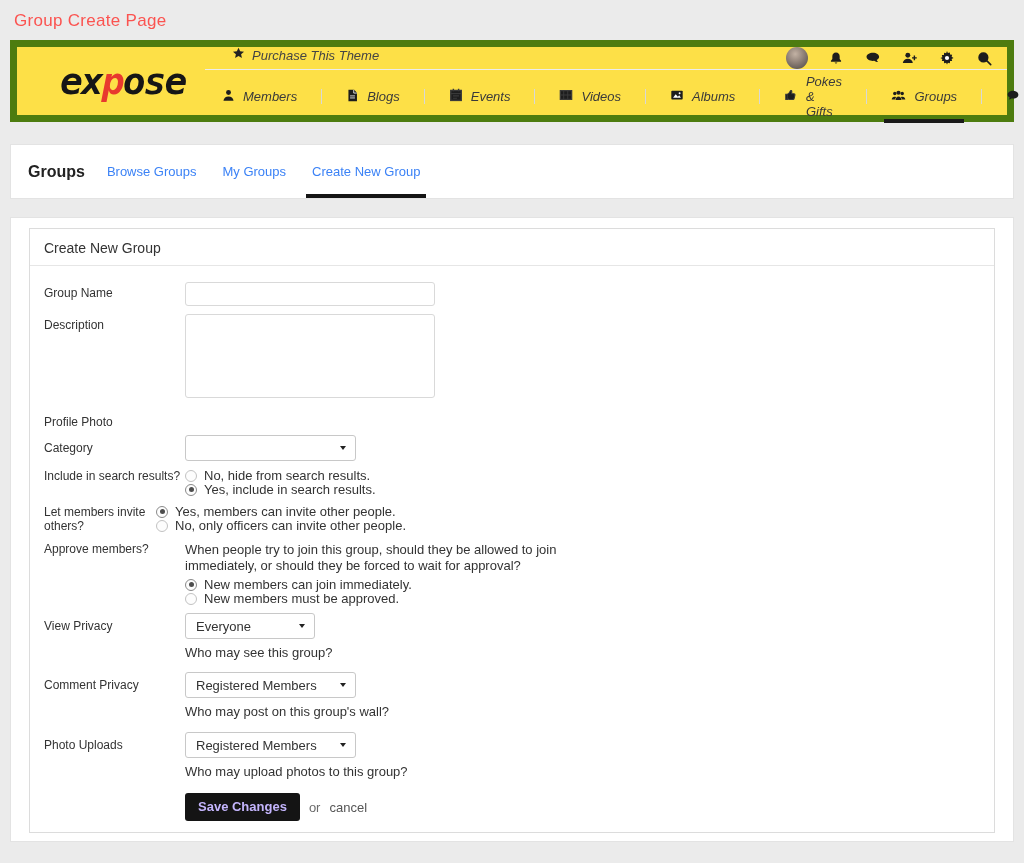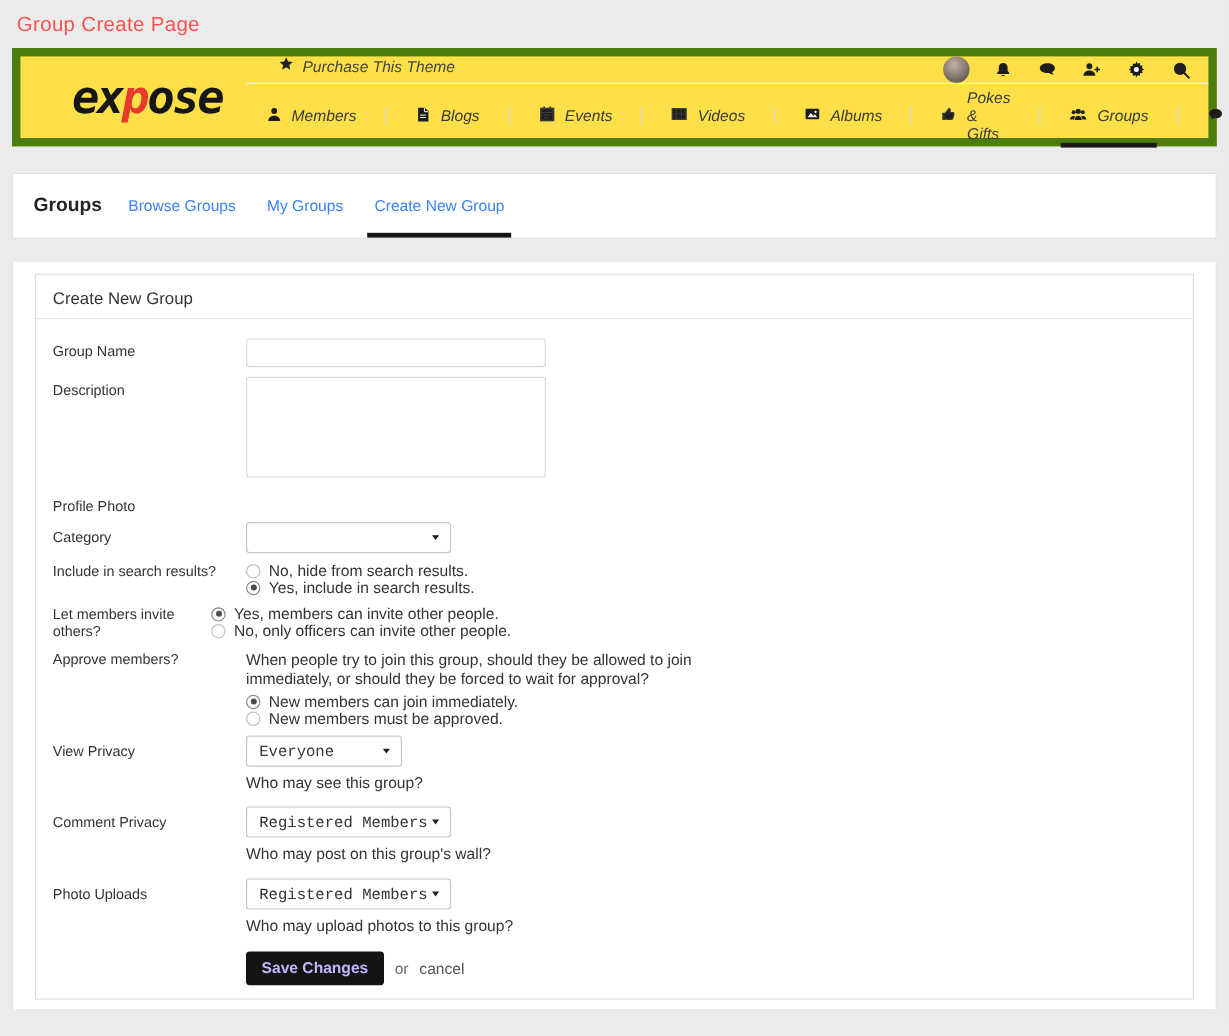--- a/index.html
+++ b/index.html
@@ -47,41 +47,41 @@
   .tab-list li { display:flex; align-items:center; padding:0 6px; font-size:13px; color:#3b82f6;
                  cursor:pointer; border-bottom:4px solid transparent; border-top:4px solid transparent; }
   .tab-list li.active { border-bottom-color:#151515; }
 
   
   .main-section { margin:18px 10px 0; height:625px; background:#fff; border:1px solid #e3e3e3; }
   .panel { margin:10px 18px; height:605px; background:#fff; border:1px solid #dcdcdc; }
   .panel-header { padding:11px 14px 9px; font-size:14px; color:#333; border-bottom:1px solid #e6e6e6; }
   .panel-body { padding:0 14px; }
 
-  .frow { display:flex;gap:20px; }
+  .frow { display:flex; }
   .frow .lbl { width:141px; flex:none; font-size:12px; color:#333; line-height:14px; }
   .frow .ctrl { flex:1; min-width:0; }
   .lbl.pad4 { padding-top:4px; } .lbl.pad5 { padding-top:6px; }
   .lbl.narrow { max-width:112px; }
 
   .txt-input { width:250px; height:24px; border:1px solid #d9d9d9; border-radius:3px;
                background:#fff; padding:0 8px; font-size:13px; color:#333; outline:none; }
   .txt-area { width:250px; height:84px; border:1px solid #d9d9d9; border-radius:3px;
               background:#fff; padding:6px 8px; font-size:13px; color:#333; resize:none;
               font-family:"Liberation Sans", sans-serif; outline:none; display:block; }
 
   .file-row { display:flex; align-items:center; gap:7px; }
   .file-btn { display:inline-block; padding:2px 9px 3px; font-size:13px; color:#333;
               background:linear-gradient(#f7f7f7,#ededed); border:1px solid #adadad;
               border-radius:2px; cursor:pointer; }
   .file-status { font-size:13px; color:#444; }
 
   .sel { height:26px; border:1px solid #c8c8c8; border-radius:3px; background:#fff;
          display:flex; align-items:center; font-size:13px; color:#333; padding-left:10px;
-         cursor:pointer;font-family:Liberation Mono, monospace; }
+         cursor:pointer; }
   .sel .caret { margin-left:auto; margin-right:9px; width:0; height:0;
                 border-left:3.5px solid transparent; border-right:3.5px solid transparent;
                 border-top:4.5px solid #222; }
   .w130 { width:130px; } .w155 { width:171px; }
   .help { font-size:13px; color:#333; margin-top:6px; }
 
   .opt { display:flex; align-items:center; gap:7px; cursor:pointer; }
   .opt + .opt { margin-top:1px; }
   .radio { width:12px; height:12px; flex:none; border-radius:50%; background:#fdfdfd;
            border:1px solid #c2c2c2; position:relative; }

